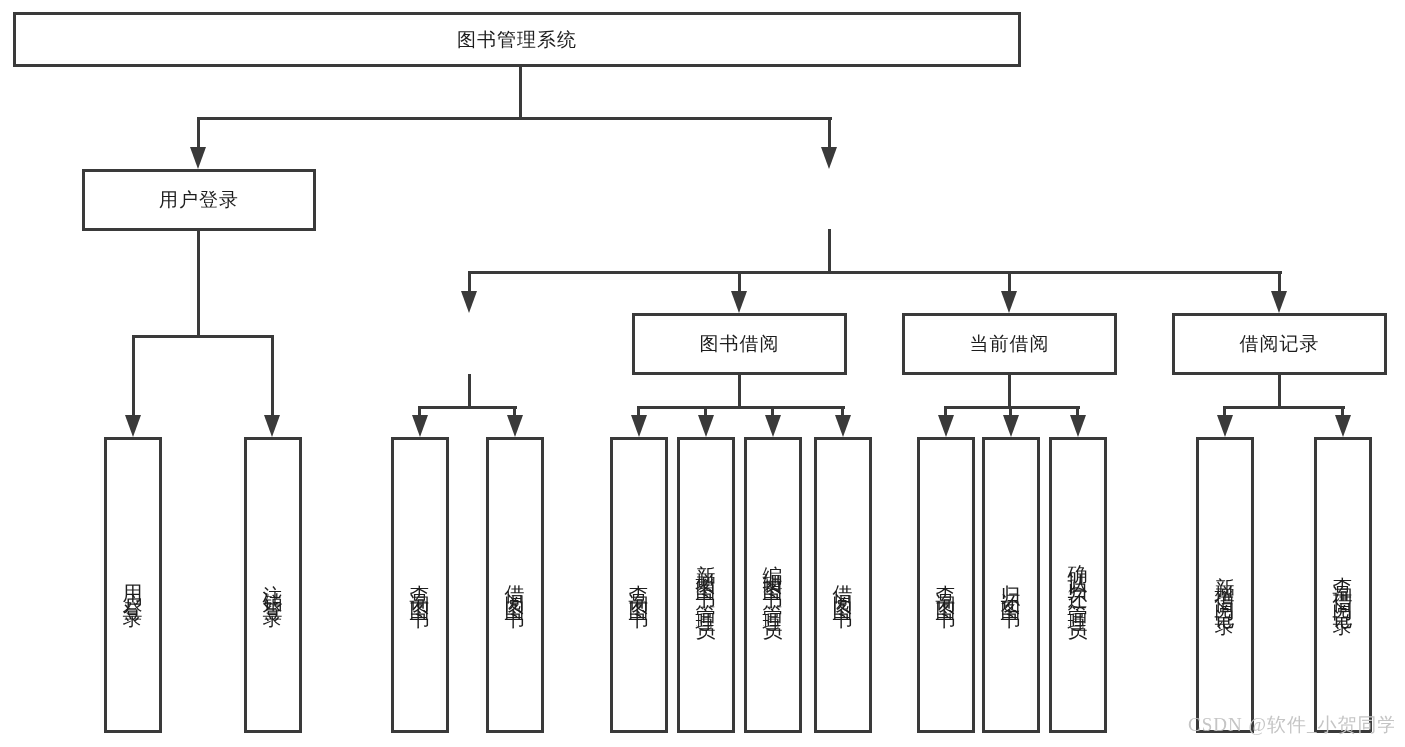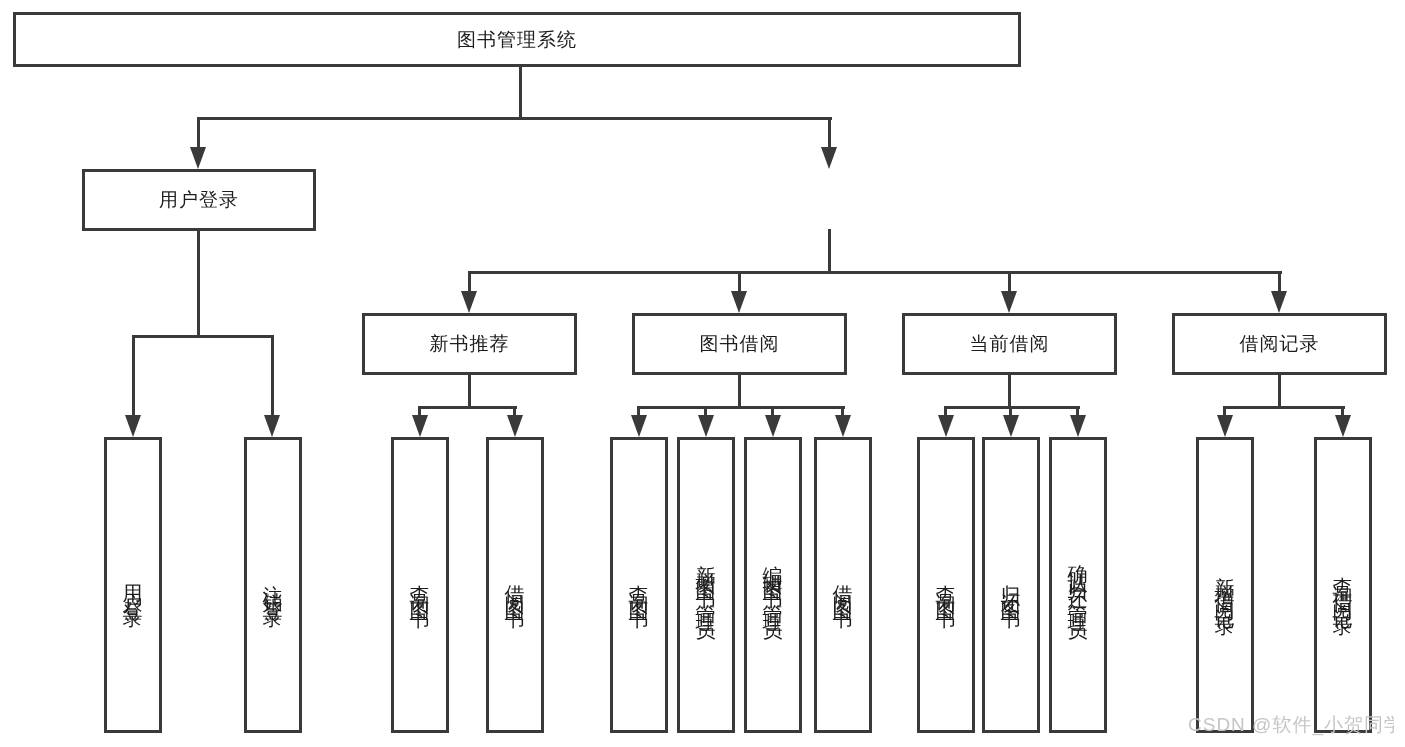--- a/index.html
+++ b/index.html
@@ -1,18 +1,18 @@
 <!DOCTYPE html>
 <html style="--line: #3a3a3a; --text: #1d1d1d; --wm: #c5c5c5; --bg: #ffffff;"><head>
 <meta charset="utf-8">
 <style>
   html,body{margin:0;padding:0;background:#fff;}
   .canvas{
     position:relative;width:1394px;height:747px;background:var(--bg,#fff);
-    font-family:Liberation Sans, sans-serif;overflow:hidden;
+    font-family:Liberation Serif, serif;overflow:hidden;
   }
   .ln{position:absolute;background:var(--line,#3a3a3a);}
   .ah{position:absolute;width:0;height:0;
       border-left:8px solid transparent;border-right:8px solid transparent;
       border-top:22px solid var(--line,#3a3a3a);}
   .node{position:absolute;background:#fff;border:3px solid var(--line,#3a3a3a);
         box-sizing:border-box;display:flex;align-items:center;justify-content:center;
         color:var(--text,#1d1d1d);}
   .hnode{font-size:19px;letter-spacing:1px;}
   .vnode span{writing-mode:vertical-rl;text-orientation:mixed;
@@ -83,23 +83,20 @@
   <div class="ah" style="left:1335px;top:415px"></div>
 
   <div class="node hnode" style="left:13px;top:12px;width:1008px;height:55px">
     <span>图书管理系统</span>
   </div>
 
   <div class="node hnode" style="left:82px;top:169px;width:234px;height:62px">
     <span>用户登录</span>
   </div>
 
-  <div class="node hnode" style="left:362px;top:313px;width:215px;height:62px">
-    <span>新书推荐</span>
-  </div>
   <div class="node hnode" style="left:902px;top:313px;width:215px;height:62px">
     <span>当前借阅</span>
   </div>
   <div class="node hnode" style="left:632px;top:313px;width:215px;height:62px">
     <span>图书借阅</span>
   </div>
   <div class="node hnode" style="left:1172px;top:313px;width:215px;height:62px">
     <span>借阅记录</span>
   </div>
 

